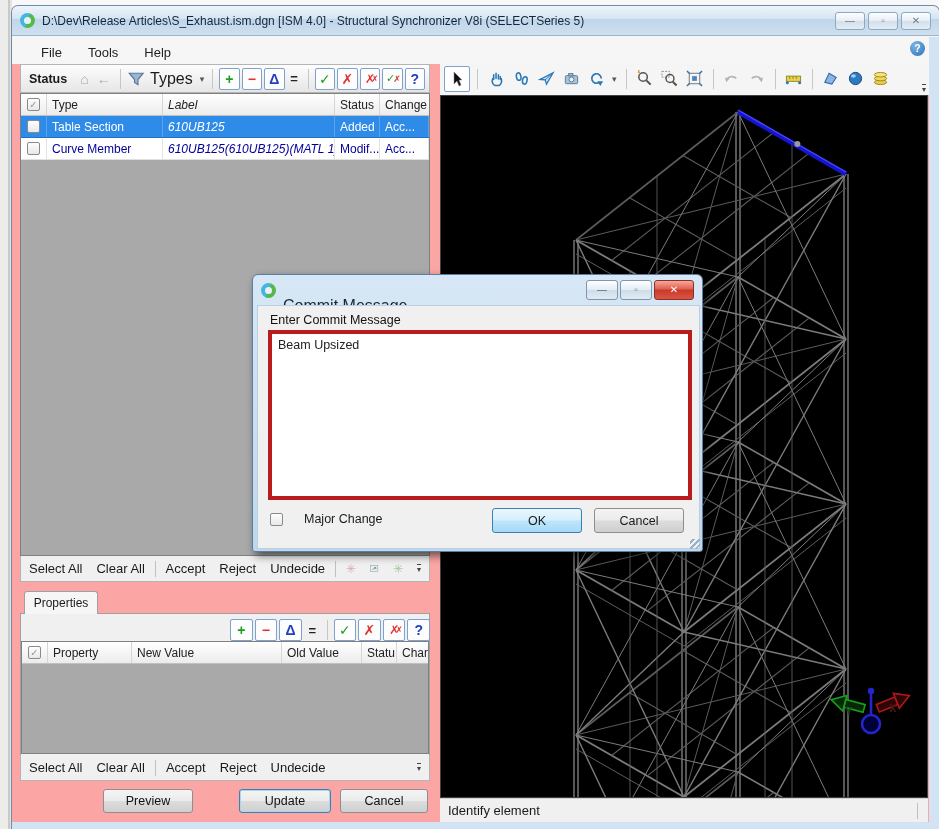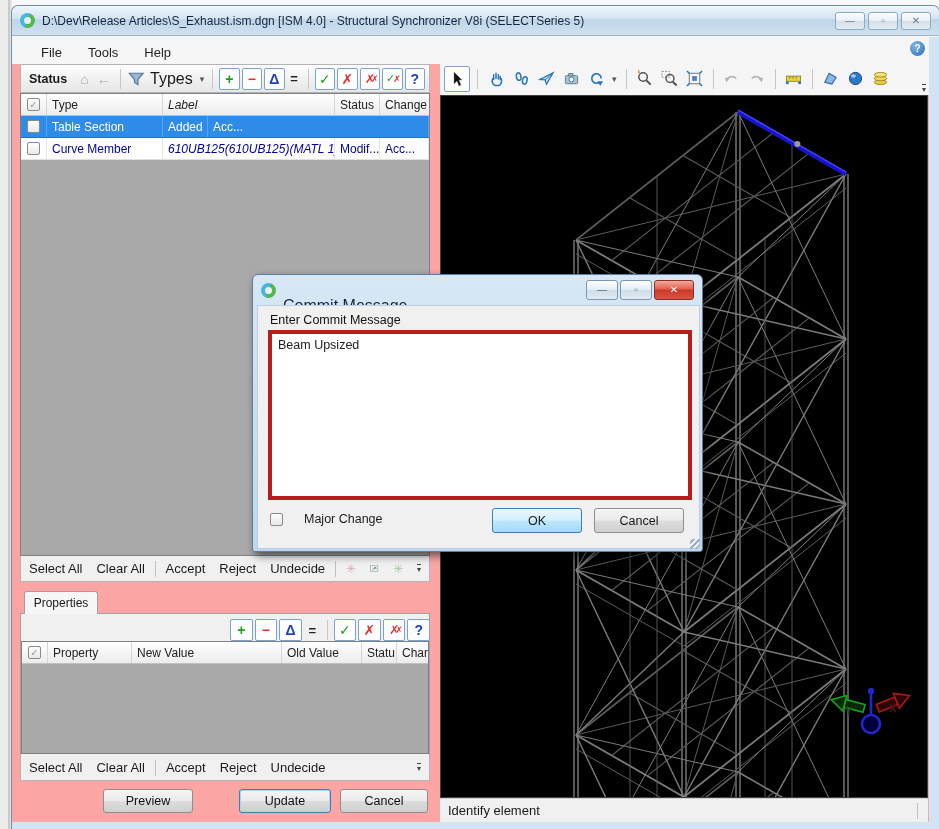--- a/index.html
+++ b/index.html
@@ -206,20 +206,21 @@
         <span class="tcell c-type">Type</span>
         <span class="tcell c-label">Label</span>
         <span class="tcell c-status">Status</span>
         <span class="tcell c-change">Change</span>
       </div>
       <div class="trow row-selected">
         <span class="tcell c-check">
             <span class="cbx"></span>
           </span>
         <span class="tcell c-type">Table Section</span>
+        <span class="tcell c-label">610UB125</span>
         <span class="tcell c-status">Added</span>
         <span class="tcell c-change">Acc...</span>
       </div>
       <div class="trow row-normal">
         <span class="tcell c-check">
             <span class="cbx"></span>
           </span>
         <span class="tcell c-type">Curve Member</span>
         <span class="tcell c-label">610UB125(610UB125)(MATL 1)</span>
         <span class="tcell c-status">Modif...</span>

